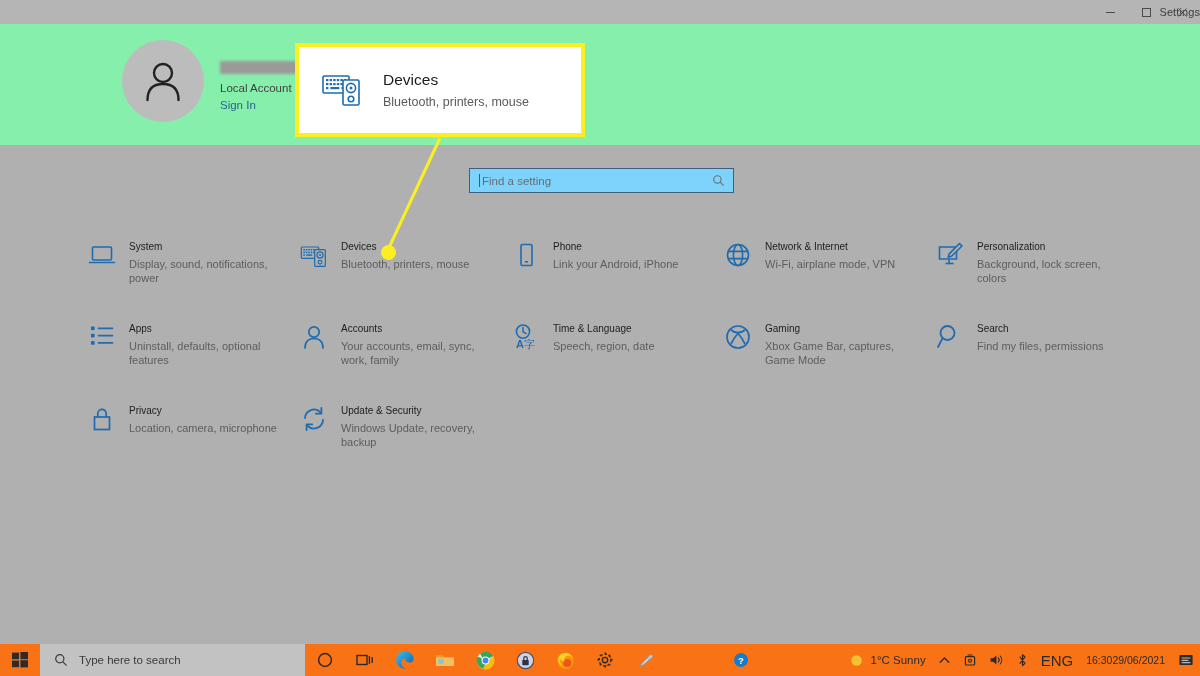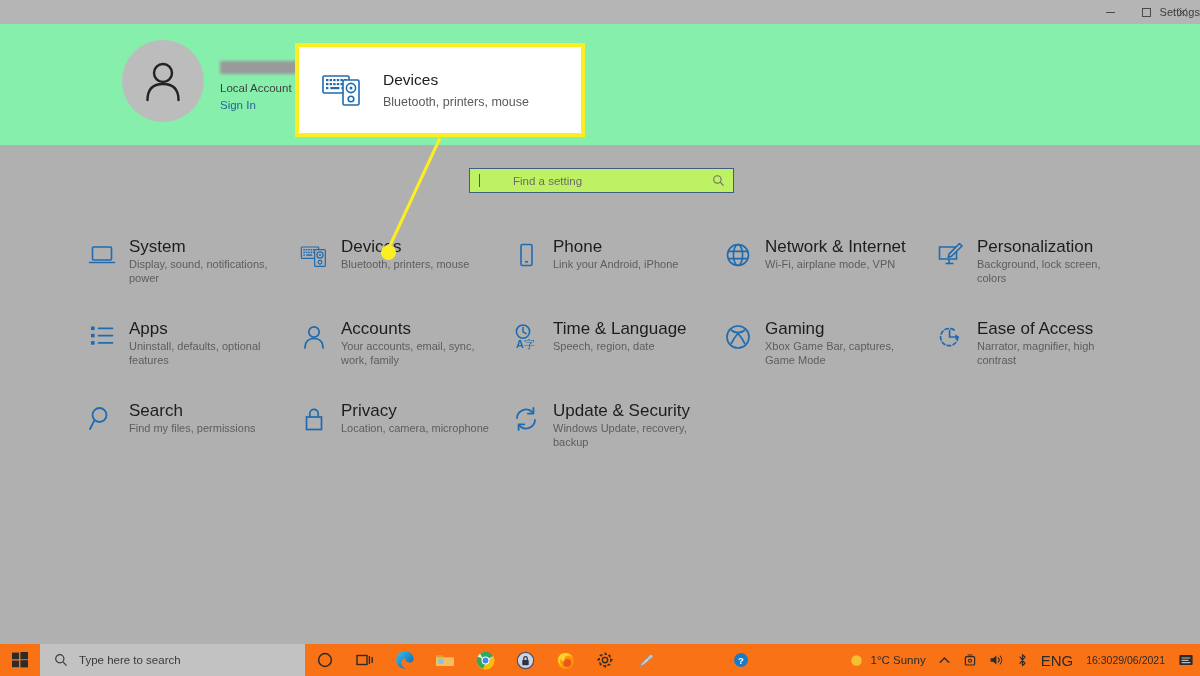--- a/index.html
+++ b/index.html
@@ -88,23 +88,23 @@
   #callout-line {
     position: absolute; left: 330px; top: 120px;
     width: 180px; height: 160px;
     z-index: 35; pointer-events: none;
   }
 
   
   #searchbox {
     position: absolute; left: 469px; top: 168px;
     width: 265px; height: 25px;
-    background: #bef264;
+    background: #7dd3fc;
     border: 1.5px solid #3e5f80;
-    display: flex; align-items: center; gap: 31px;
+    display: flex; align-items: center;
   }
   #searchbox .caret {
     width: 1px; height: 13px; background: #555; margin-left: 9px;
   }
   #searchbox .ph {
     font-size: 11.5px; color: #6b6b6b; margin-left: 2px; flex: 1;
   }
   #searchbox .mag { margin-right: 8px; display: flex; }
 
   
@@ -120,21 +120,21 @@
     padding-right: 14px;
     cursor: default;
   }
   .tile .t-icon {
     width: 34px; min-width: 34px; height: 34px;
     display: flex; align-items: flex-start; justify-content: center;
     padding-top: 3px;
   }
   .tile .t-text { margin-left: 10px; padding-top: 1px; }
   .tile .t-title {
-    font-size: 17px; color: #1d1d1d; line-height: 16px; white-space: nowrap;
+    font-size: 10px; color: #1d1d1d; line-height: 16px; white-space: nowrap;
   }
   .tile .t-sub {
     font-size: 11px; color: #5d5d5d; line-height: 14px; margin-top: 2px;
     max-width: 150px;
   }
   .hot-dot {
     position: absolute; left: 381px; top: 245px;
     width: 15px; height: 15px; border-radius: 50%;
     background: #fbef22; z-index: 36;
   }
@@ -421,33 +421,20 @@
           <path d="M7 7 C11 10.5 17 10.5 21 7" fill="none" stroke="#1F6BB0" stroke-width="1.7"></path>
           <path d="M7 21 C10 15 12 12.5 14 10.2 C16 12.5 18 15 21 21" fill="none" stroke="#1F6BB0" stroke-width="1.7" stroke-linejoin="round"></path>
         </svg>
       </div>
       <div class="t-text">
         <div class="t-title">Gaming</div>
         <div class="t-sub">Xbox Game Bar, captures, Game Mode</div>
       </div>
     </div>
 
-    <div class="tile">
-      <div class="t-icon">
-        <svg width="28" height="28" viewBox="0 0 28 28">
-          <path d="M21.8 14 A8.6 8.6 0 1 1 19.2 7.9" fill="none" stroke="#1F6BB0" stroke-width="1.7" stroke-linecap="round" stroke-dasharray="3.4 2.6"></path>
-          <path d="M13.6 7.4 V14 H21.6" fill="none" stroke="#1F6BB0" stroke-width="1.7" stroke-linecap="round"></path>
-          <path d="M19.4 11.2 L23.2 14 L19.4 16.8 Z" fill="#1F6BB0"></path>
-        </svg>
-      </div>
-      <div class="t-text">
-        <div class="t-title">Ease of Access</div>
-        <div class="t-sub">Narrator, magnifier, high contrast</div>
-      </div>
-    </div>
 
     <div class="tile">
       <div class="t-icon">
         <svg width="28" height="28" viewBox="0 0 28 28">
           <circle cx="11.5" cy="10" r="7" fill="none" stroke="#1F6BB0" stroke-width="1.8"></circle>
           <line x1="6.6" y1="15.2" x2="2" y2="24" stroke="#1F6BB0" stroke-width="1.8" stroke-linecap="round"></line>
         </svg>
       </div>
       <div class="t-text">
         <div class="t-title">Search</div>

